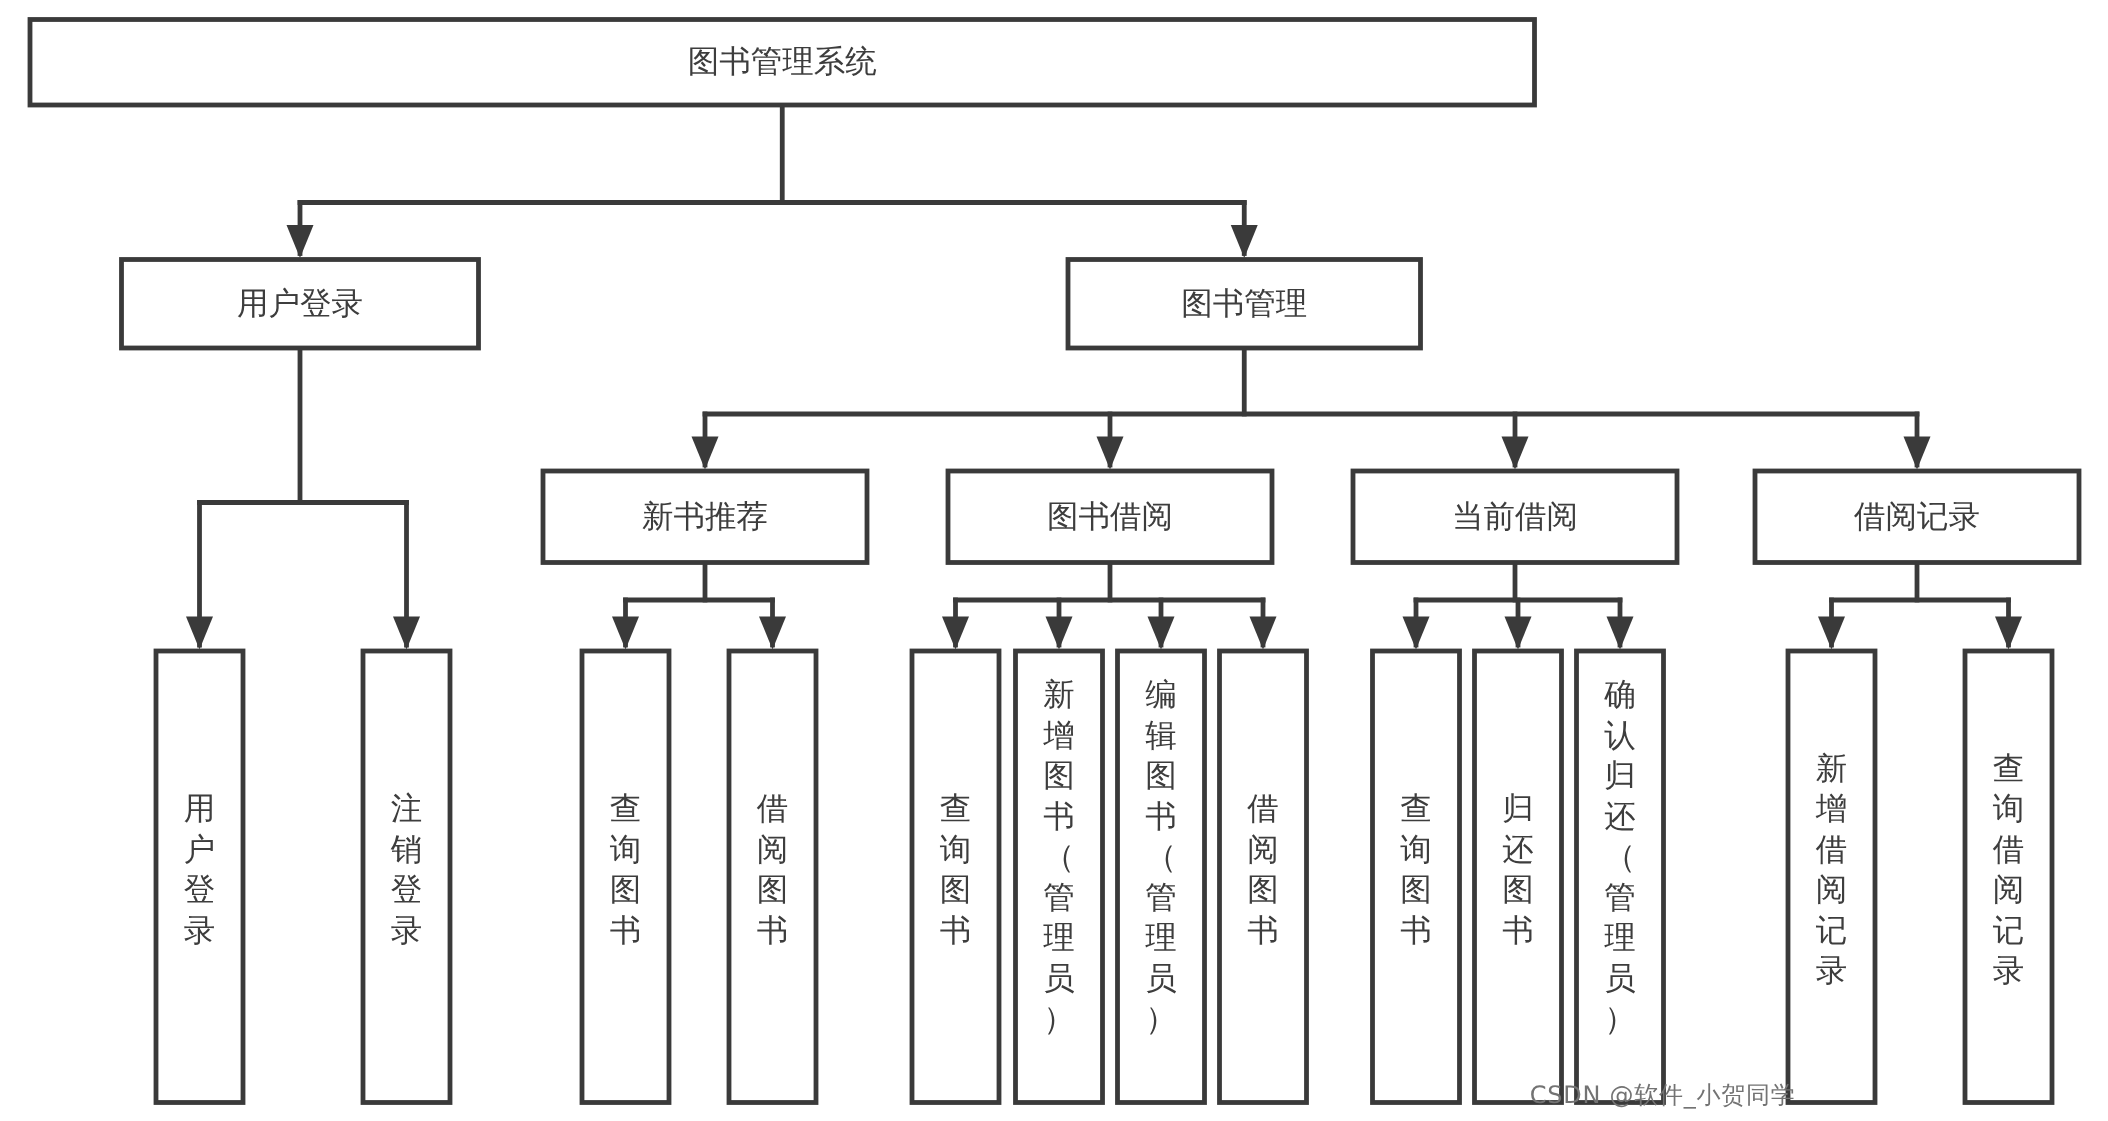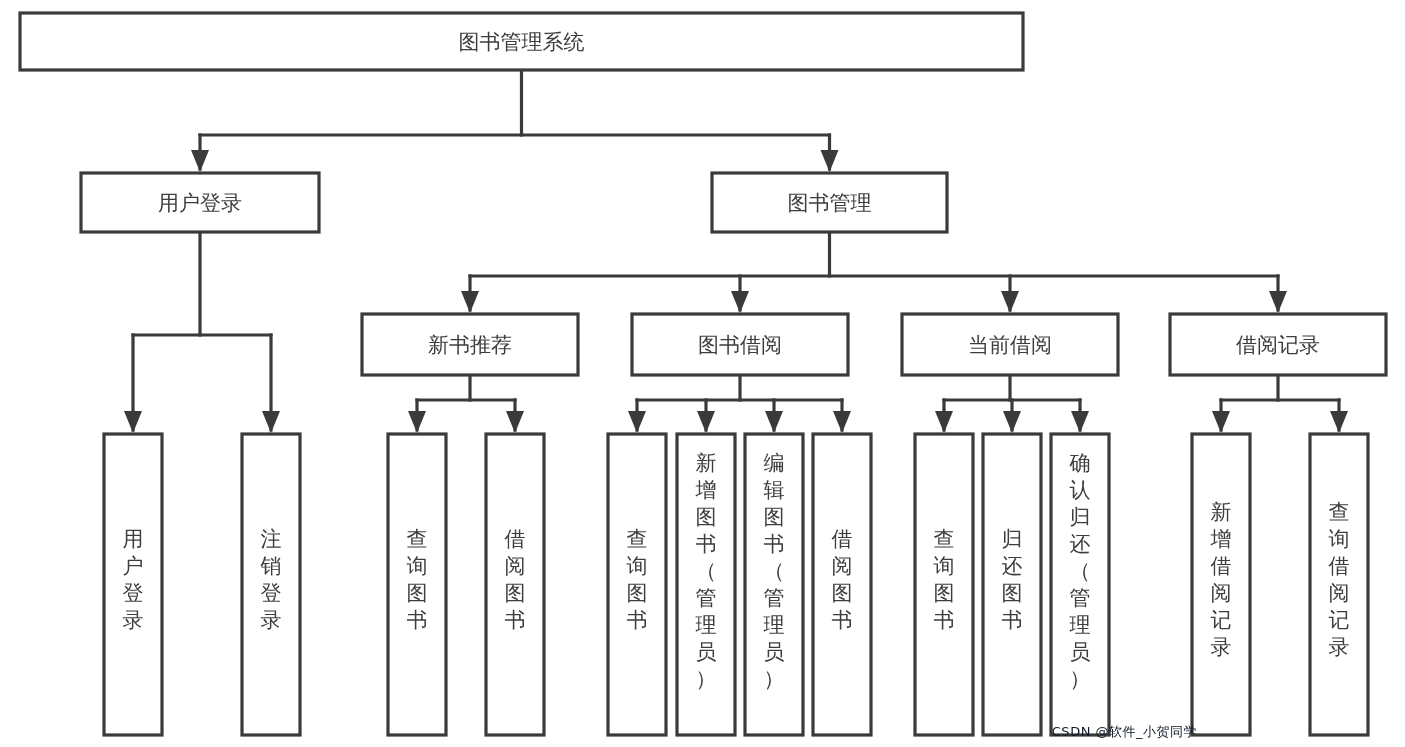--- a/index.html
+++ b/index.html
@@ -53,23 +53,23 @@
     stroke-linecap: square;
   }
   .arrow-head {
     fill: #3a3a3a;
     stroke: none;
   }
   .watermark {
     position: absolute;
     right: 8px;
     bottom: 6px;
-    color: #0f172a;
-    font-family: "DejaVu Sans", "Liberation Sans", sans-serif;
-    font-size: 13px;
+    color: #737373;
+    font-family: "DejaVu Sans", "Liberation Sans", sans-serif;
+    font-size: 16px;
     letter-spacing: 0.5px;
     white-space: nowrap;
     user-select: none;
   }
 </style>
 </head>
 <body>
 
 <div id="diagram-root">
   <svg class="diagram" id="diagram-svg" viewBox="0 0 1405 747" xmlns="http://www.w3.org/2000/svg">

